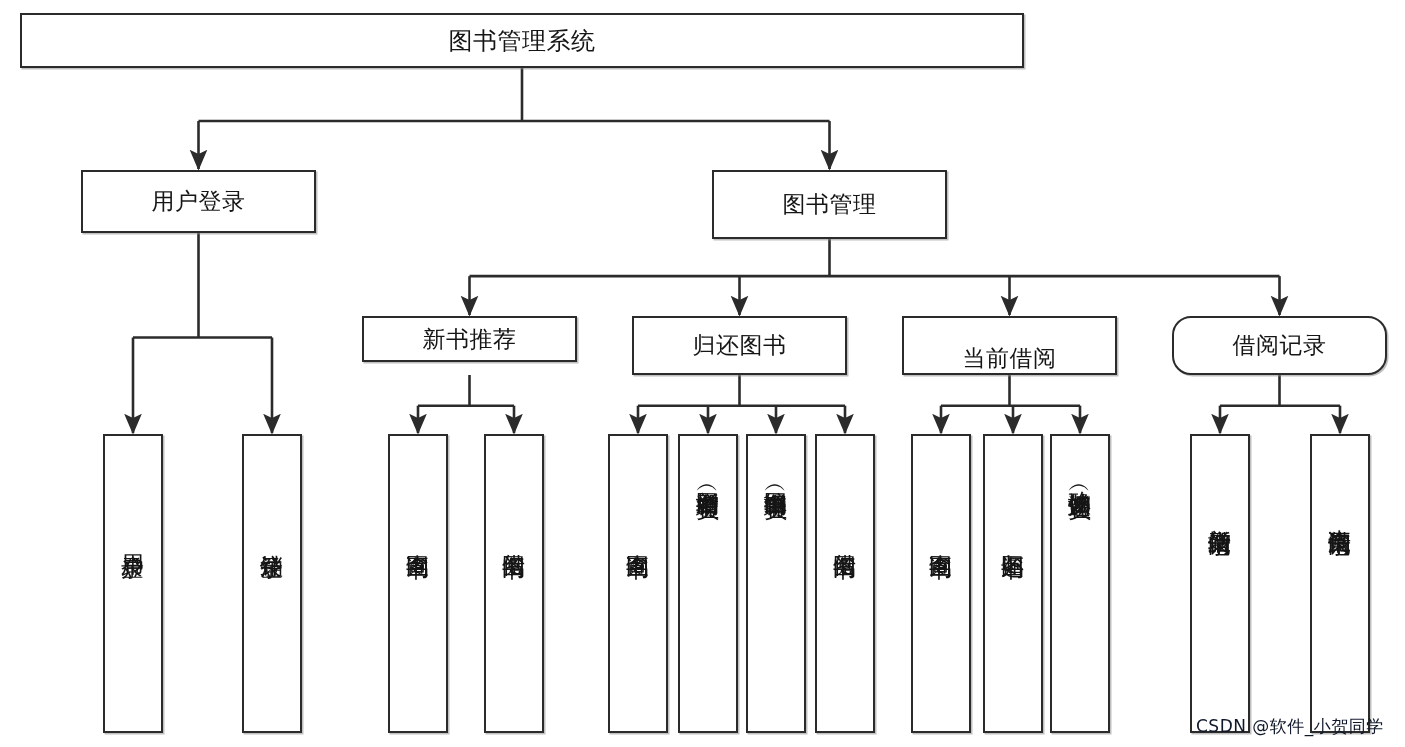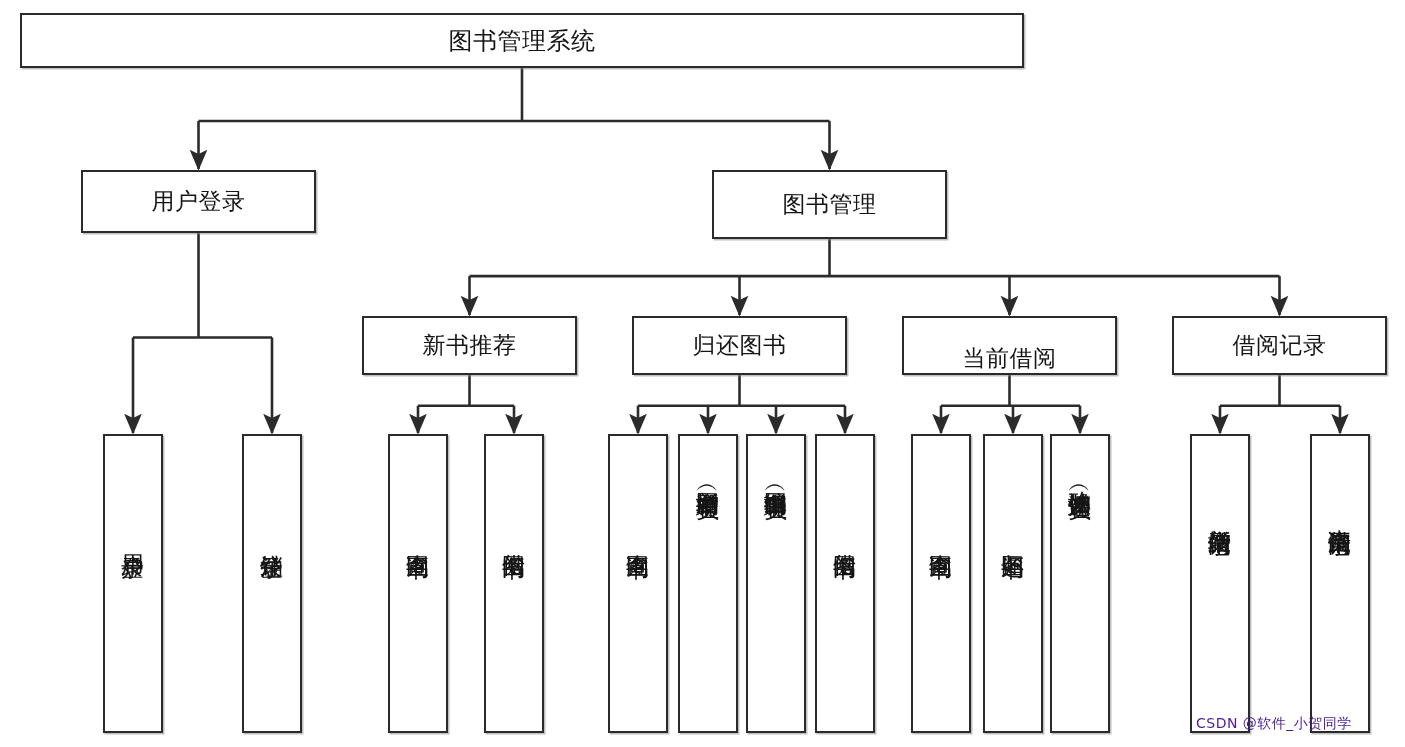--- a/index.html
+++ b/index.html
@@ -52,22 +52,22 @@
   .node.leaf .label {
     writing-mode: vertical-rl;
     text-orientation: upright;
     font-size: 23px;
     line-height: 1.22;
     letter-spacing: 1px;
     white-space: nowrap;
   }
   .watermark {
     position: absolute;
-    font-size: 14px;
-    color: #4c1d95;
+    font-size: 17px;
+    color: #0f172a;
     letter-spacing: 0.5px;
     white-space: nowrap;
     user-select: none;
   }
 </style>
 </head>
 <body>
 
 <div id="canvas">
   <svg id="edges" viewBox="0 0 1405 747">
@@ -116,30 +116,30 @@
   <div id="node-layer">
       <div class="node root " style="left: 20px; top: 13px; width: 1004px; height: 55px;">
         <span class="label">图书管理系统</span>
       </div>
       <div class="node " style="left: 81px; top: 170px; width: 235px; height: 63px;">
         <span class="label">用户登录</span>
       </div>
       <div class="node " style="left: 712px; top: 170px; width: 235px; height: 69px;">
         <span class="label">图书管理</span>
       </div>
-      <div class="node " style="left: 362px; top: 316px; width: 215px; height: 59px; text-align: right;">
+      <div class="node " style="left: 362px; top: 316px; width: 215px; height: 46px; text-align: right;">
         <span class="label">新书推荐</span>
       </div>
       <div class="node " style="left: 632px; top: 316px; width: 215px; height: 59px;">
         <span class="label">归还图书</span>
       </div>
       <div class="node " style="left: 902px; top: 316px; width: 215px; height: 59px; align-items: flex-end;">
         <span class="label">当前借阅</span>
       </div>
-      <div class="node " style="left: 1172px; top: 316px; width: 215px; height: 59px;">
+      <div class="node " style="left: 1172px; top: 316px; width: 215px; height: 59px; border-radius: 19px;">
         <span class="label">借阅记录</span>
       </div>
       <div class="node leaf" style="left: 103px; top: 434px; width: 60px; height: 299px;">
         <span class="label" style="margin-top: 99.5px;">用户登录</span>
       </div>
       <div class="node leaf" style="left: 242px; top: 434px; width: 60px; height: 299px;">
         <span class="label" style="margin-top: 99.5px;">注销登录</span>
       </div>
       <div class="node leaf" style="left: 388px; top: 434px; width: 60px; height: 299px;">
         <span class="label" style="margin-top: 99.5px;">查询图书</span>

